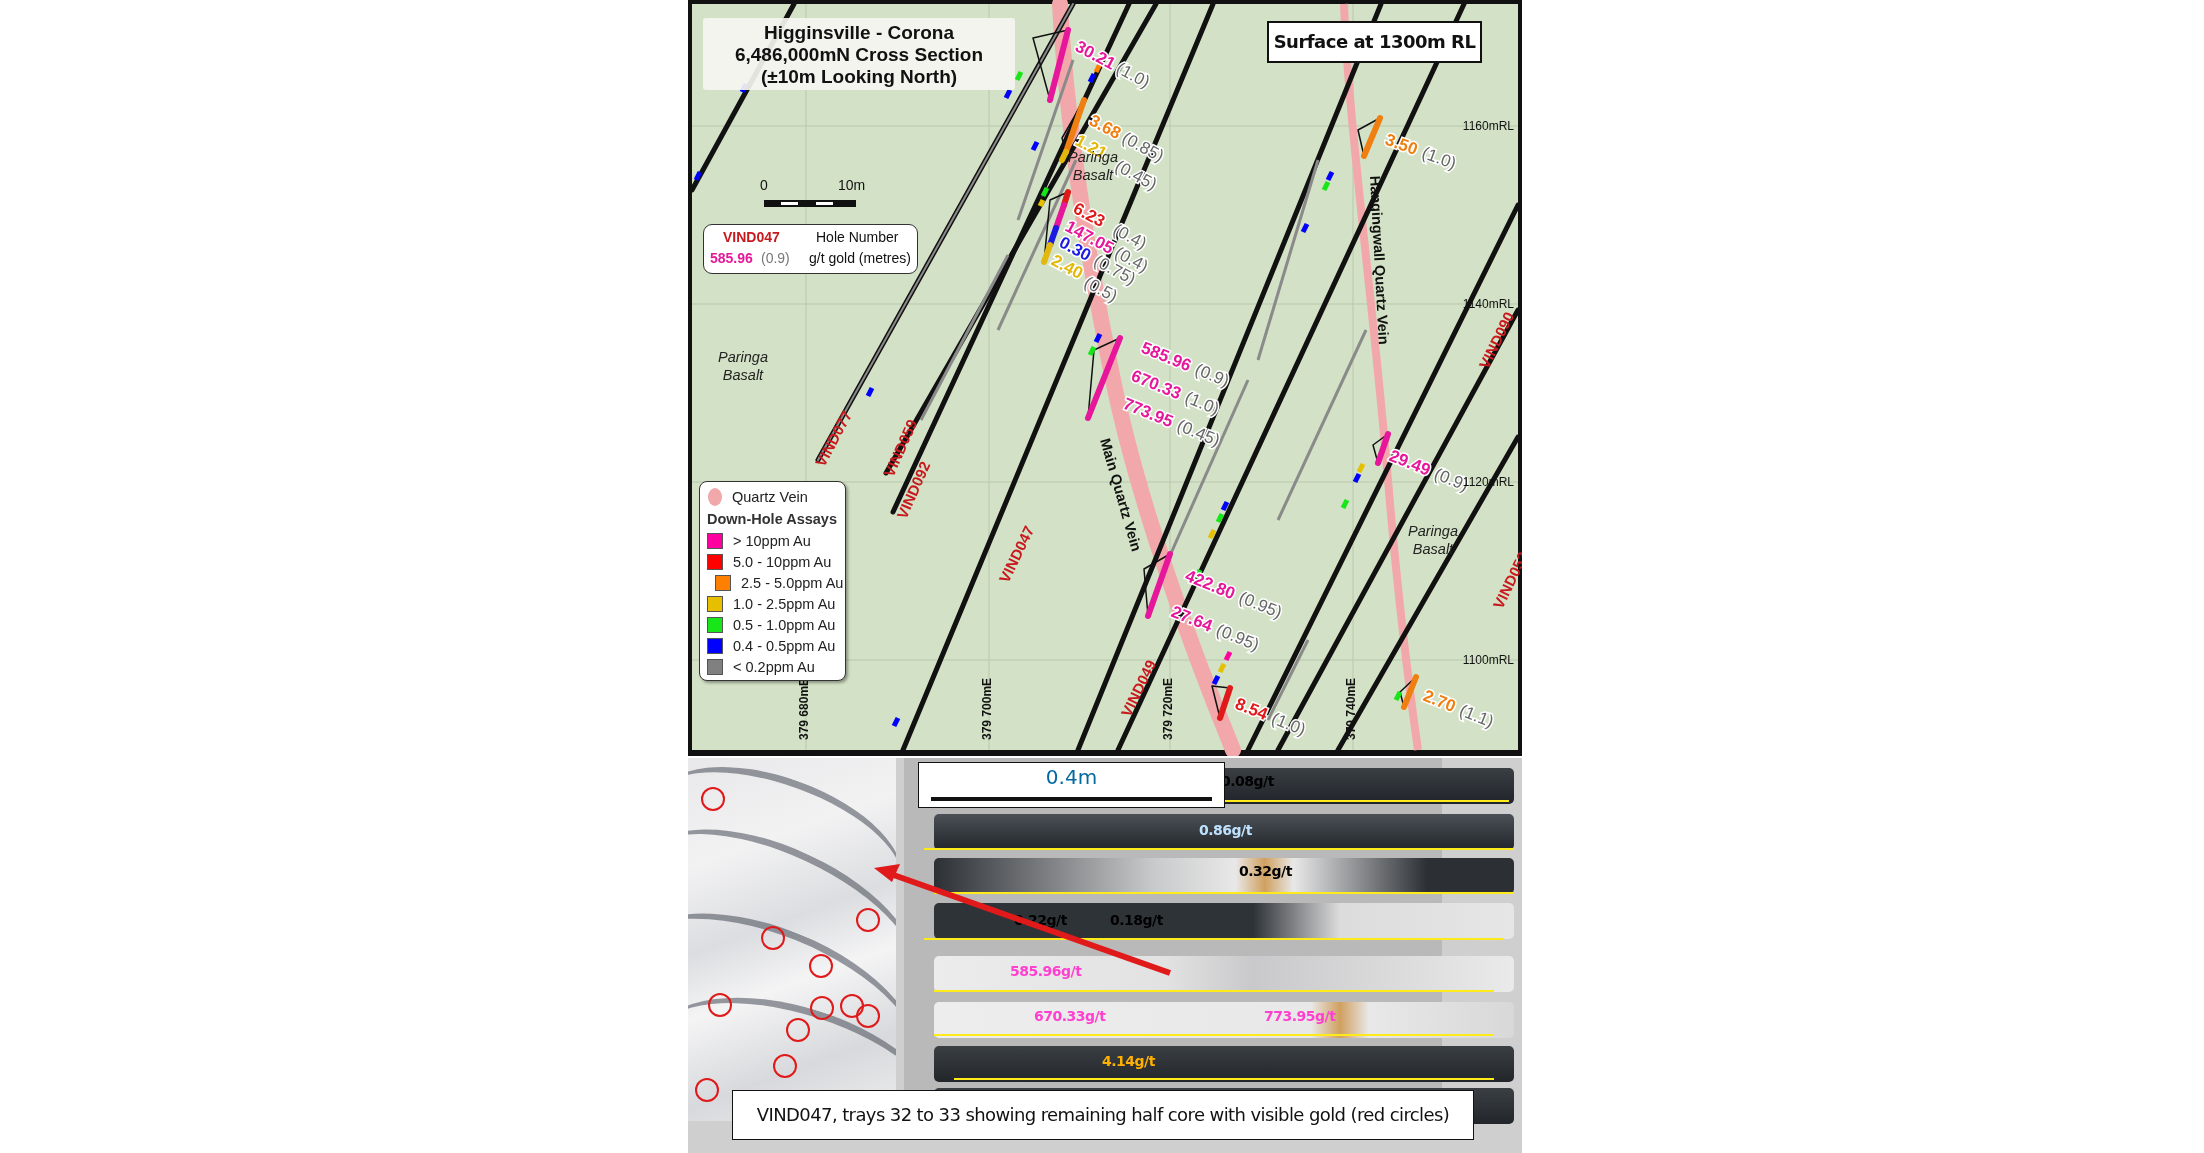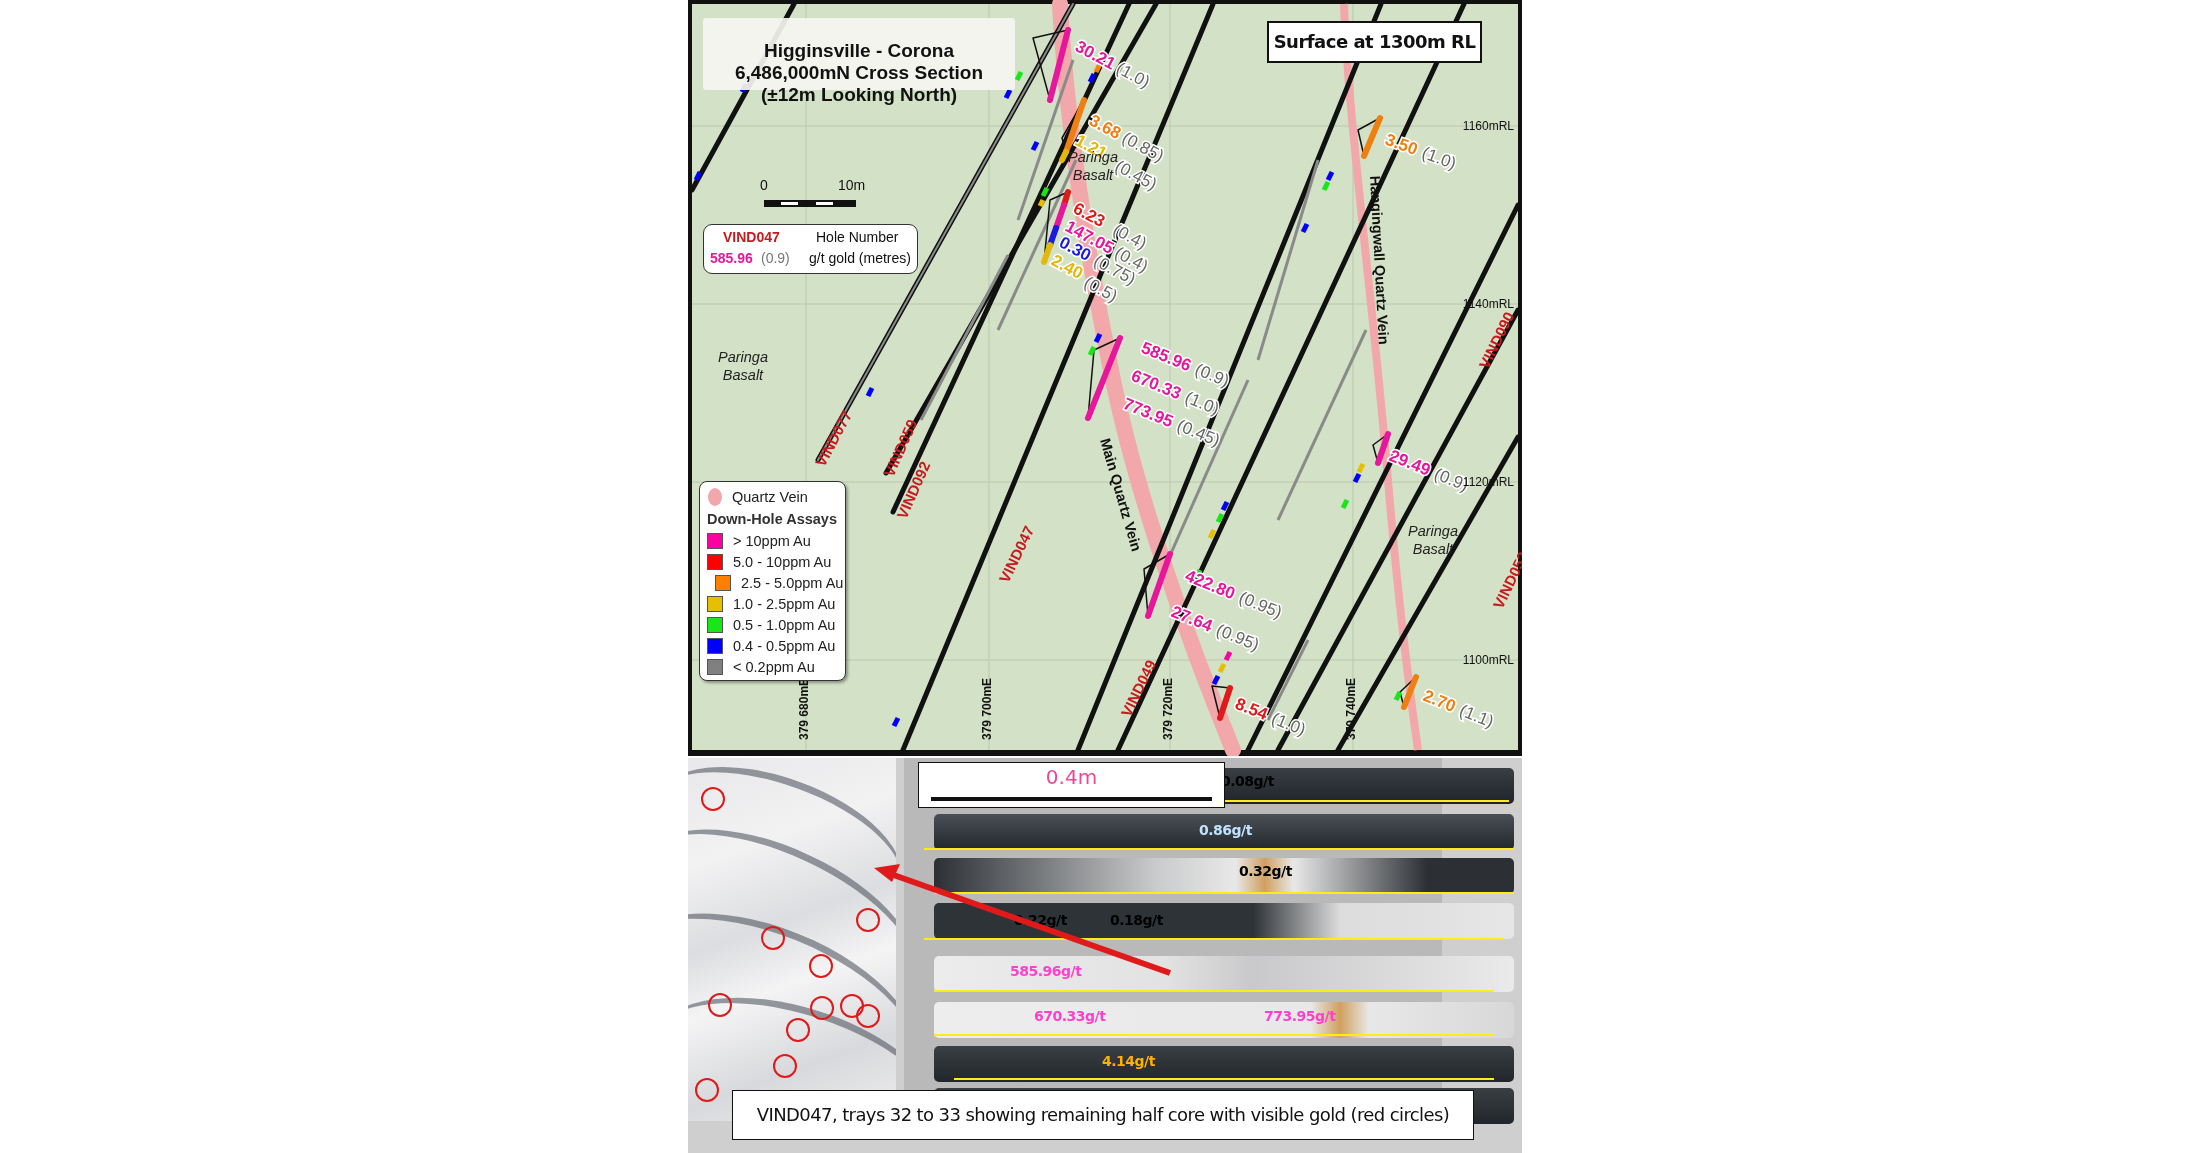--- a/index.html
+++ b/index.html
@@ -1,38 +1,38 @@
 <!DOCTYPE html>
 <html><head>
 <meta charset="utf-8">
 <style>
   html,body{margin:0;padding:0;background:#ffffff;}
   body{width:2204px;height:1153px;position:relative;overflow:hidden;font-family:"Liberation Sans",sans-serif;}
   #frame{position:absolute;left:688px;top:0;width:834px;height:1153px;background:#fff;}
   #map{position:absolute;left:0;top:0;width:834px;height:756px;}
   #map svg{display:block;}
-  .title-box{position:absolute;left:15px;top:18px;width:312px;height:72px;background:rgba(245,245,240,0.92);border-radius:3px;text-align:center;font-weight:bold;font-size:19px;line-height:22px;color:#111;padding-top:22px;box-sizing:border-box;}
+  .title-box{position:absolute;left:15px;top:18px;width:312px;height:72px;background:rgba(245,245,240,0.92);border-radius:3px;text-align:center;font-weight:bold;font-size:19px;line-height:22px;color:#111;padding-top:4px;box-sizing:border-box;}
   .surface-box{position:absolute;left:579px;top:21px;width:215px;height:42px;background:#fff;border:2px solid #111;box-sizing:border-box;font-size:18px;text-align:center;line-height:38px;color:#111;font-family:"DejaVu Sans",sans-serif;font-weight:bold;letter-spacing:-0.5px;}
   .key-box{position:absolute;left:15px;top:224px;width:215px;height:50px;background:#fff;border:1.5px solid #333;border-radius:9px;box-sizing:border-box;font-size:14px;}
   .key-box .r{position:absolute;font-family:"Liberation Sans",sans-serif;}
   .legend{position:absolute;left:11px;top:481px;width:147px;height:200px;background:#fff;border:1.5px solid #333;border-radius:8px;box-sizing:border-box;box-shadow:2px 2px 3px rgba(0,0,0,0.35);font-size:14.5px;color:#222;}
   .legend .row{position:absolute;left:7px;height:18px;display:flex;align-items:center;}
   .legend .sw{width:16px;height:16px;border:1px solid #555;box-sizing:border-box;margin-right:10px;}
   .legend .qv{width:14px;height:18px;border-radius:50%;background:#f0a8ab;margin-right:10px;margin-left:1px;}
   .legend .hdr{font-weight:bold;color:#333;}
   #photo{position:absolute;left:0;top:758px;width:834px;height:395px;overflow:hidden;background:#cfcfcf;}
   .slab{position:absolute;left:0;top:0;width:208px;height:363px;background:linear-gradient(160deg,#e8e8ea 0%,#f2f2f3 25%,#dcdde0 45%,#f4f4f5 60%,#d8d9dc 80%,#eeeeef 100%);overflow:hidden;}
   .slab .vein{position:absolute;border-top:7px solid rgba(70,75,85,0.55);border-radius:50%;}
   .circ{position:absolute;width:24px;height:24px;border:2px solid #e01a1a;border-radius:50%;box-sizing:border-box;}
   .tray{position:absolute;left:216px;top:0;width:538px;height:363px;background:#b9b9b9;}
   .core{position:absolute;height:36px;border-radius:5px;}
   .yl{position:absolute;height:2px;background:#ffeb1a;}
   .ctext{position:absolute;font-family:"DejaVu Sans",sans-serif;font-weight:bold;font-size:14px;letter-spacing:-0.5px;}
   .scale-box{position:absolute;left:230px;top:4px;width:307px;height:46px;background:#fff;border:1.5px solid #111;box-sizing:border-box;}
-  .scale-box .lbl{position:absolute;left:0;right:0;top:2px;text-align:center;font-family:"DejaVu Sans",sans-serif;font-size:20px;color:#ec4899;}
+  .scale-box .lbl{position:absolute;left:0;right:0;top:2px;text-align:center;font-family:"DejaVu Sans",sans-serif;font-size:20px;color:#0369a1;}
   .scale-box .bar{position:absolute;left:12px;right:12px;top:34px;height:4px;background:#111;}
   .caption{position:absolute;left:44px;top:332px;width:742px;height:50px;background:#fff;border:1.5px solid #111;box-sizing:border-box;font-family:"DejaVu Sans",sans-serif;font-size:18px;letter-spacing:-0.6px;color:#111;text-align:center;line-height:48px;}
 </style>
 </head>
 <body>
 
 <div id="frame">
 
   <div id="map">
     <svg width="834" height="756" viewBox="0 0 834 756" xmlns="http://www.w3.org/2000/svg">
@@ -194,21 +194,21 @@
         <text x="150" y="190" font-family="Liberation Sans, sans-serif" font-size="14" fill="#111">10m</text>
         <rect x="76" y="200" width="92" height="7" fill="#111"></rect>
         <rect x="93" y="202" width="17" height="3" fill="#fff"></rect>
         <rect x="128" y="202" width="17" height="3" fill="#fff"></rect>
       </g>
     </svg>
 
     <div class="title-box">
       <div>Higginsville - Corona</div>
       <div>6,486,000mN Cross Section</div>
-      <div>(±12m Looking North)</div>
+      <div>(±10m Looking North)</div>
     </div>
 
     <div class="surface-box">Surface at 1300m RL</div>
 
     <div class="key-box">
       <span class="r" style="left:19px;top:4px;color:#c8191e;font-weight:bold;font-size:14px;">VIND047</span>
       <span class="r" style="left:112px;top:4px;color:#111;font-size:14px;">Hole Number</span>
       <span class="r" style="left:6px;top:25px;color:#e6179a;font-weight:bold;font-size:14px;">585.96</span>
       <span class="r" style="left:57px;top:25px;color:#777;font-size:14px;">(0.9)</span>
       <span class="r" style="left:105px;top:25px;color:#111;font-size:14px;">g/t gold (metres)</span>

